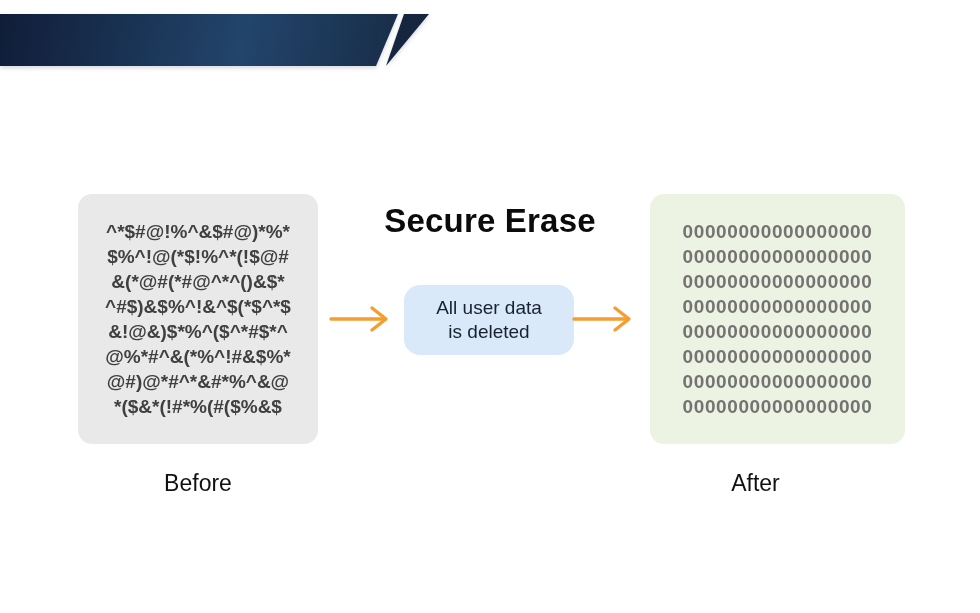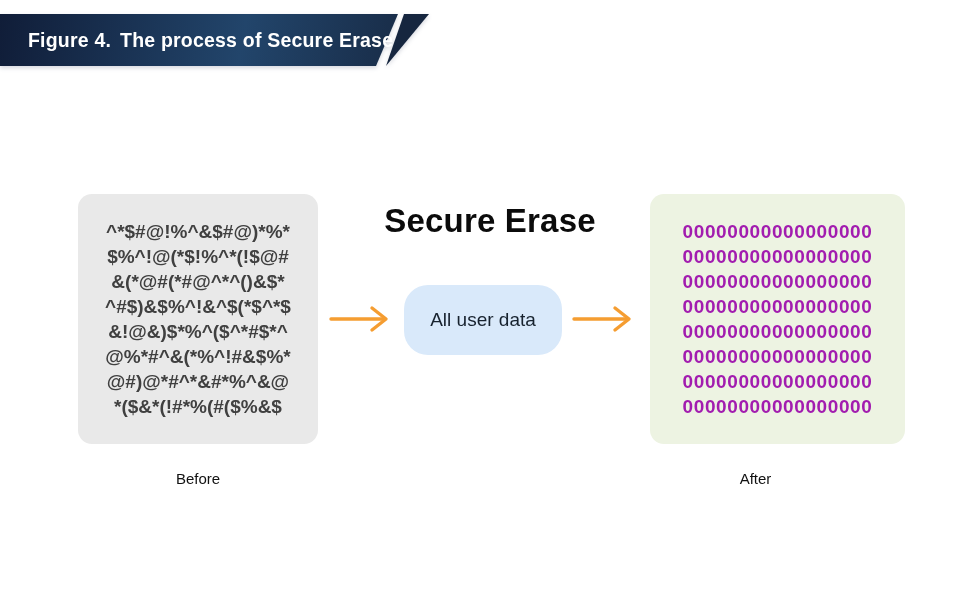--- a/index.html
+++ b/index.html
@@ -49,62 +49,58 @@
   .box-after {
     left: 650px; top: 194px; width: 255px; height: 250px;
     background: var(--after-bg);
   }
   .box-before .lines div {
     font-weight: bold; font-size: 19px; line-height: 25px;
     color: #404040; text-align: center; white-space: nowrap;
   }
   .box-after .lines div {
     font-weight: bold; font-size: 19px; line-height: 25px;
-    color: #a21caf; letter-spacing: 0.6px; text-align: center; white-space: nowrap;
+    color: #737373; letter-spacing: 0.6px; text-align: center; white-space: nowrap;
   }
 
   .box-label {
     position: absolute; top: 470px;
-    font-size: 15px; color: #111111; text-align: center;
+    font-size: 23px; color: #111111; text-align: center;
   }
   .label-before { left: 78px; width: 240px; }
   .label-after  { left: 628px; width: 255px; }
 
   
   .process-title {
     position: absolute; left: 330px; top: 202px; width: 320px;
     text-align: center;
     font-size: 33px; font-weight: bold; color: #0b0b0b;
     letter-spacing: 0.2px;
   }
   .note-box {
-    position: absolute; left: 404px; top: 285px; width: 158px; height: 70px;
-    background: var(--note-bg); border-radius: 24px;
+    position: absolute; left: 404px; top: 285px; width: 170px; height: 70px;
+    background: var(--note-bg); border-radius: 16px;
     display: flex; flex-direction: column; justify-content: center; align-items: center;
   }
   .note-box .lines div {
     font-size: 19px; line-height: 24px; color: #17222e; text-align: center;
   }
 
   
   .arrow { position: absolute; width: 64px; height: 30px; }
   .arrow-left  { left: 329px; top: 304px; }
   .arrow-right { left: 572px; top: 304px; }
   .arrow svg { display: block; }
 </style>
 </head>
 <body>
 
 <div class="banner-wrap">
   <div class="banner-main"></div>
   <div class="banner-tri"></div>
-  <div class="banner-text">
-    <span>Figure 4.</span>
-    <span>The process of Secure Erase</span>
-  </div>
 </div>
 
 <div class="data-box box-before">
   <div class="lines">
       <div>^*$#@!%^&amp;$#@)*%*</div>
       <div>$%^!@(*$!%^*(!$@#</div>
       <div>&amp;(*@#(*#@^*^()&amp;$*</div>
       <div>^#$)&amp;$%^!&amp;^$(*$^*$</div>
       <div>&amp;!@&amp;)$*%^($^*#$*^</div>
       <div>@%*#^&amp;(*%^!#&amp;$%*</div>
@@ -119,20 +115,21 @@
 <div class="arrow arrow-left">
   <svg width="64" height="30" viewBox="0 0 64 30">
     <line x1="2" y1="15" x2="55" y2="15" stroke="var(--arrow)" stroke-width="3.4" stroke-linecap="round"></line>
     <polyline points="43,4 57,15 43,26" fill="none" stroke="var(--arrow)" stroke-width="3.4" stroke-linecap="round" stroke-linejoin="round"></polyline>
   </svg>
 </div>
 
 <div class="note-box">
   <div class="lines">
       <div>All user data</div>
+      <div>is deleted</div>
     </div>
 </div>
 
 <div class="arrow arrow-right">
   <svg width="64" height="30" viewBox="0 0 64 30">
     <line x1="2" y1="15" x2="55" y2="15" stroke="var(--arrow)" stroke-width="3.4" stroke-linecap="round"></line>
     <polyline points="43,4 57,15 43,26" fill="none" stroke="var(--arrow)" stroke-width="3.4" stroke-linecap="round" stroke-linejoin="round"></polyline>
   </svg>
 </div>
 

